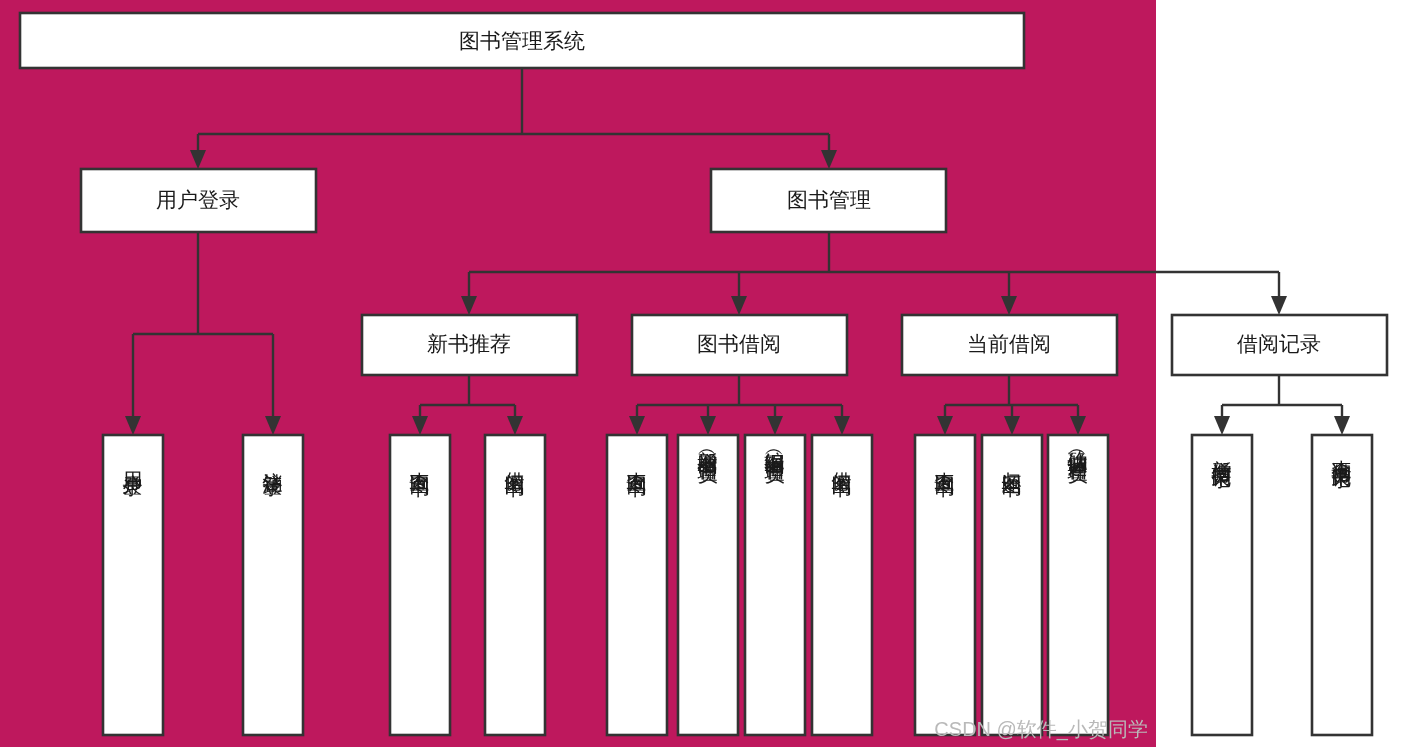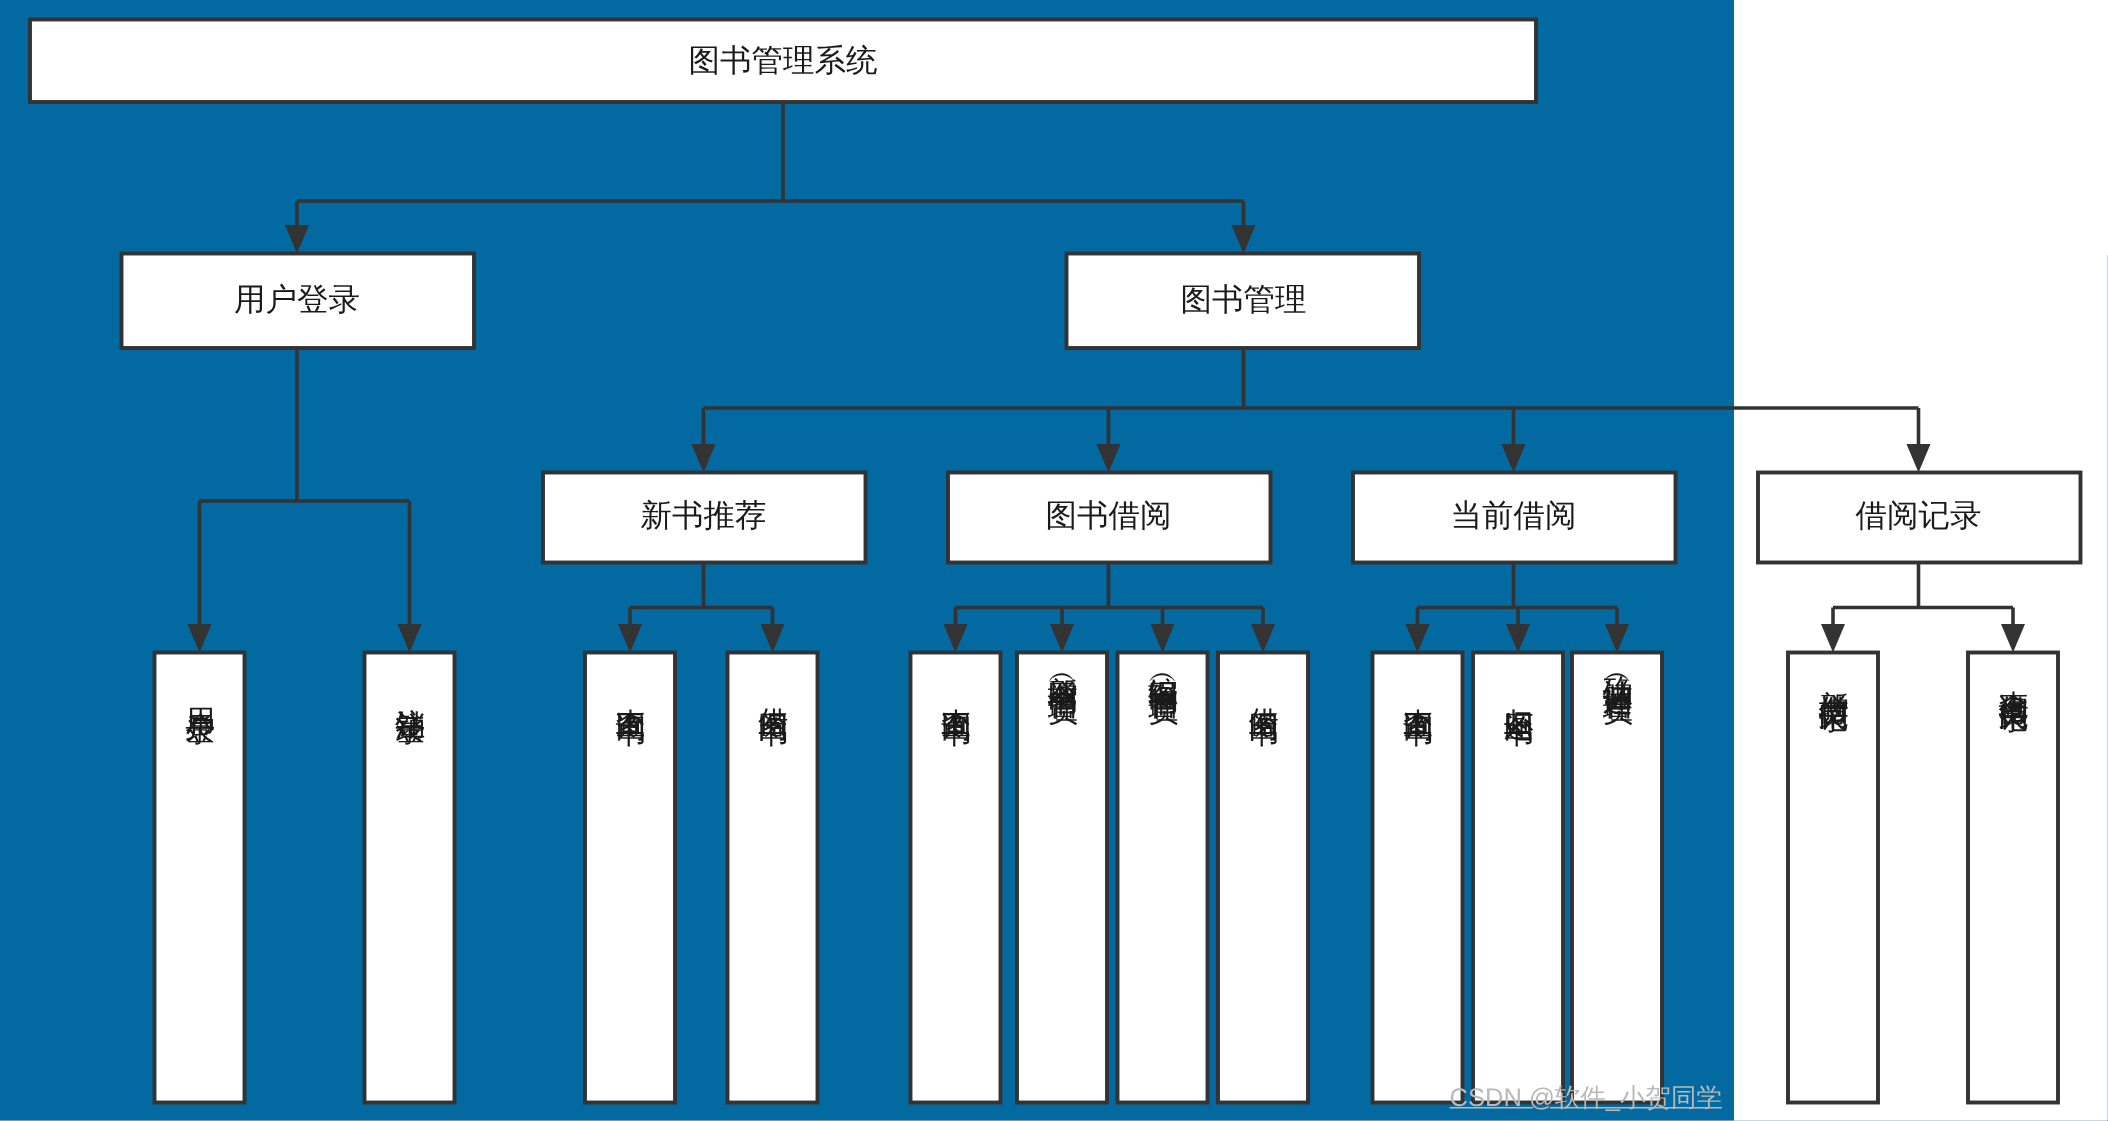--- a/index.html
+++ b/index.html
@@ -10,21 +10,21 @@
   body {
     width: 1405px;
     height: 747px;
     font-family: "Liberation Sans", "DejaVu Sans", sans-serif;
     overflow: hidden;
   }
   #diagram-root {
     position: relative;
     width: 1156px;
     height: 747px;
-    background: #0369a1;
+    background: #be185d;
     text-align: right;
   }
   svg#flowchart {
     display: block;
     width: 1405px;
     height: 747px;
   }
   .node-box {
     fill: #ffffff;
     stroke: #333333;
@@ -53,25 +53,24 @@
     fill: #1a1a1a;
     writing-mode: vertical-rl;
     text-orientation: upright;
     letter-spacing: 2px;
   }
   .watermark {
     position: absolute;
     right: 8px;
     bottom: 4px;
     font-family: "Liberation Sans", "DejaVu Sans", sans-serif;
-    font-size: 17px;
+    font-size: 20px;
     color: #b9b9b9;
     white-space: nowrap;
     user-select: none;
-    text-decoration: underline;
   }
 </style>
 </head>
 <body>
 
 <div id="diagram-root">
 
   <svg id="flowchart" viewBox="0 0 1405 747" xmlns="http://www.w3.org/2000/svg">
 
     <g>

